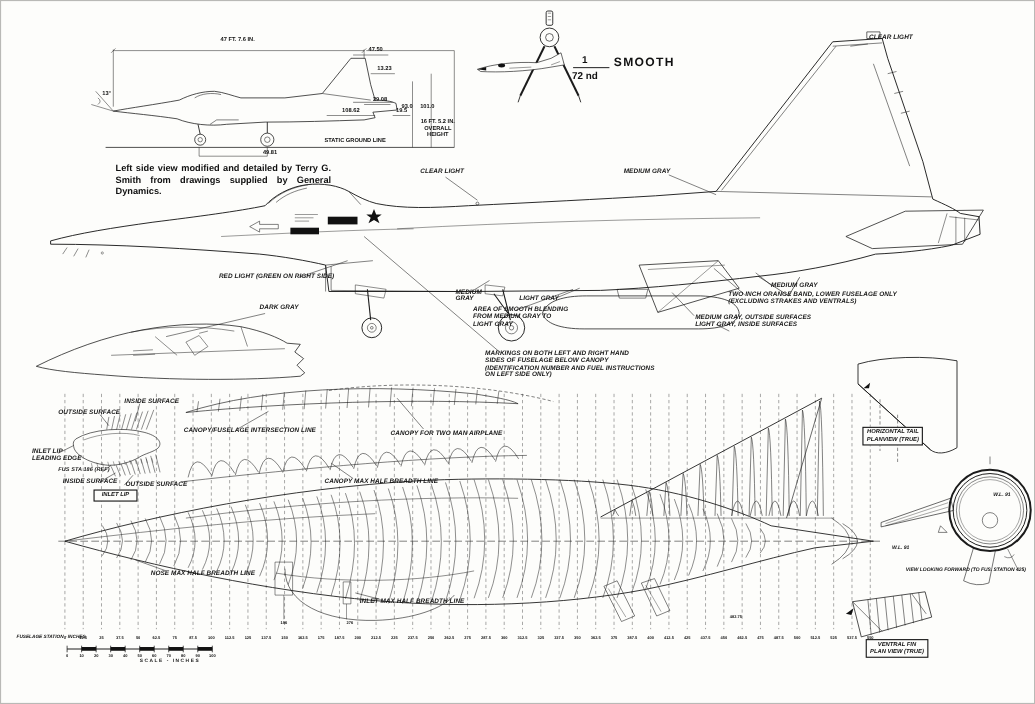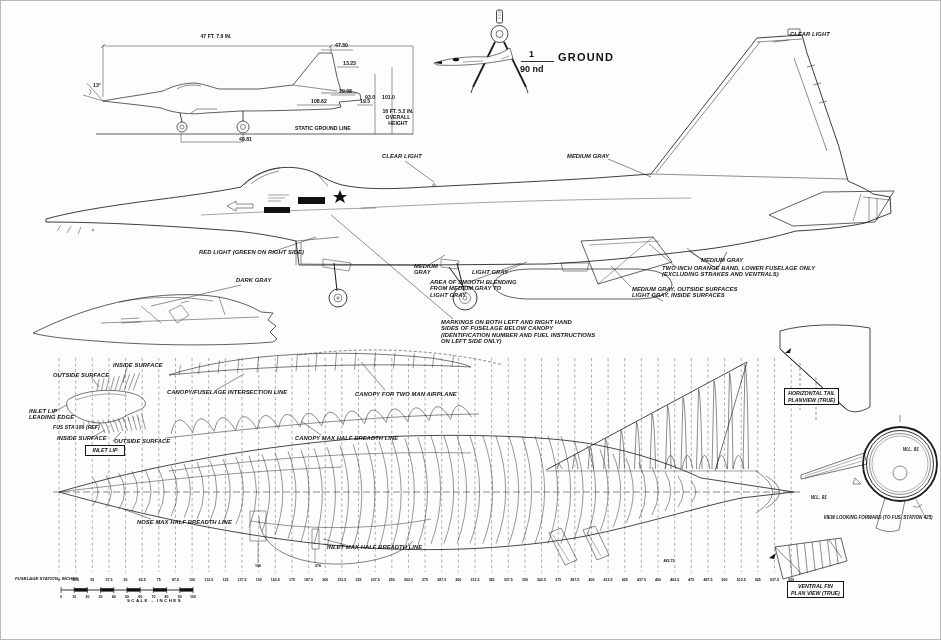--- a/index.html
+++ b/index.html
@@ -460,24 +460,25 @@
       <g stroke="none" fill="#131313" font-weight="700">
         <text x="14" y="579" font-size="4.3" font-style="italic">FUSELAGE STATION - INCHES</text>
         <text x="126" y="601" font-size="4.4" letter-spacing="1.4">SCALE - INCHES</text>
         <text x="810" y="498" font-size="4.6" font-style="italic">W.L. 91</text>
         <text x="902" y="450" font-size="4.6" font-style="italic">W.L. 91</text>
         <text x="877" y="518" font-size="4.5" font-style="italic" text-anchor="middle">VIEW LOOKING FORWARD (TO FUS. STATION 425)</text>
       </g>
     </g>
   </svg>
 
+  <div class="credit" style="left:104px;top:146px;width:196px">Left side view modified and detailed by Terry G. Smith from drawings supplied by General Dynamics.</div>
 
   <div class="scale-num" style="left:528px;top:48px">1</div>
-  <div class="scale-num" style="left:519px;top:63px">90 nd</div>
-  <div class="scale-word" style="left:557px;top:50px">GROUND</div>
+  <div class="scale-num" style="left:519px;top:63px">72 nd</div>
+  <div class="scale-word" style="left:557px;top:50px">SMOOTH</div>
 
   <div class="dim center" style="left:170px;top:33px;width:90px">47 FT. 7.6 IN.</div>
   <div class="dim" style="left:334px;top:42px">47.50</div>
   <div class="dim" style="left:342px;top:60px">13.23</div>
   <div class="dim" style="left:338px;top:88px">29.08</div>
   <div class="dim" style="left:310px;top:98px">108.62</div>
   <div class="dim" style="left:359px;top:98px">19.5</div>
   <div class="dim" style="left:364px;top:94px">93.0</div>
   <div class="dim" style="left:381px;top:94px">101.0</div>
   <div class="dim center" style="left:372px;top:108px;width:50px">

